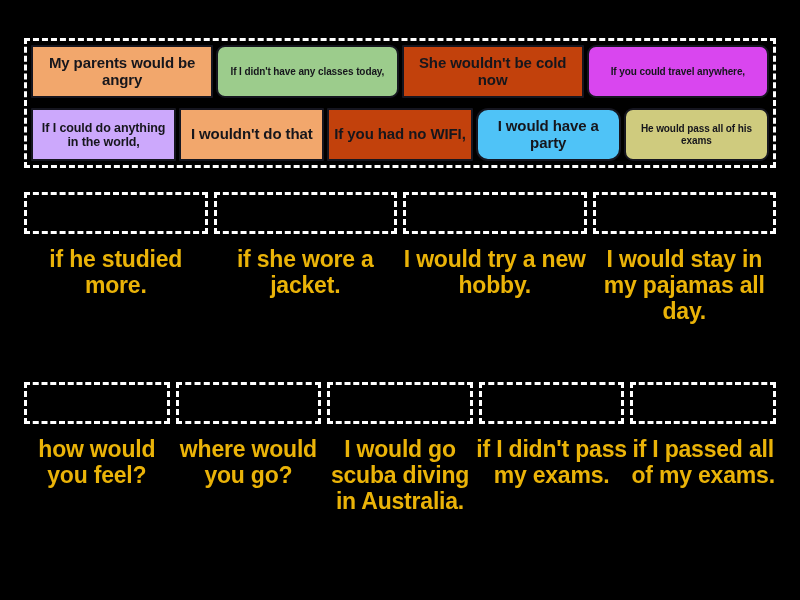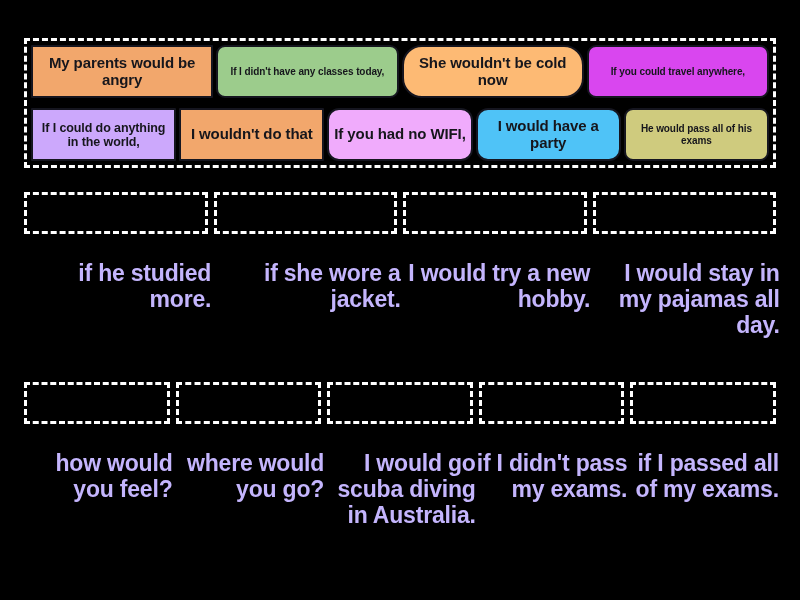--- a/index.html
+++ b/index.html
@@ -75,44 +75,44 @@
     align-items: center;
   }
   .drop-zone {
     width: 100%;
     height: 42px;
     box-sizing: border-box;
     border: 3px dashed #ffffff;
     background: transparent;
   }
   .answer-label {
-    margin-top: 26px;
-    color: #c4b5fd;
+    margin-top: 12px;
+    color: #eab308;
     font-weight: bold;
     font-size: 23px;
     line-height: 1.14;
-    text-align: right;
+    text-align: center;
     letter-spacing: -0.2px;
     width: 104%;
   }
 </style>
 </head>
 <body>
 
 <div id="tile-bank">
     <div class="bank-row">
       <div class="tile size-lg" style="background: rgb(242, 167, 108);">My parents would be angry</div>
       <div class="tile size-md" style="background: rgb(156, 204, 140);">If I didn't have any classes today,</div>
-      <div class="tile size-lg" style="background: #fdba74; border-radius: 20px;">She wouldn't be cold now</div>
+      <div class="tile size-lg" style="background: #c2410c;">She wouldn't be cold now</div>
       <div class="tile size-md" style="background: #d946ef;">If you could travel anywhere,</div>
     </div>
     <div class="bank-row">
       <div class="tile size-sm" style="background: rgb(204, 168, 252);">If I could do anything in the world,</div>
       <div class="tile size-lg" style="background: rgb(242, 167, 108);">I wouldn't do that</div>
-      <div class="tile size-lg" style="background: #f0abfc; border-radius: 12px;">If you had no WIFI,</div>
+      <div class="tile size-lg" style="background: #c2410c;">If you had no WIFI,</div>
       <div class="tile size-lg" style="background: rgb(79, 195, 247); border-radius: 12px;">I would have a party</div>
       <div class="tile size-md" style="background: rgb(207, 203, 126);">He would pass all of his exams</div>
     </div>
   </div>
 
 <div class="answer-row" id="answer-row-1">
     <div class="answer-cell">
       <div class="drop-zone"></div>
       <div class="answer-label">if he studied more.</div>
     </div>

